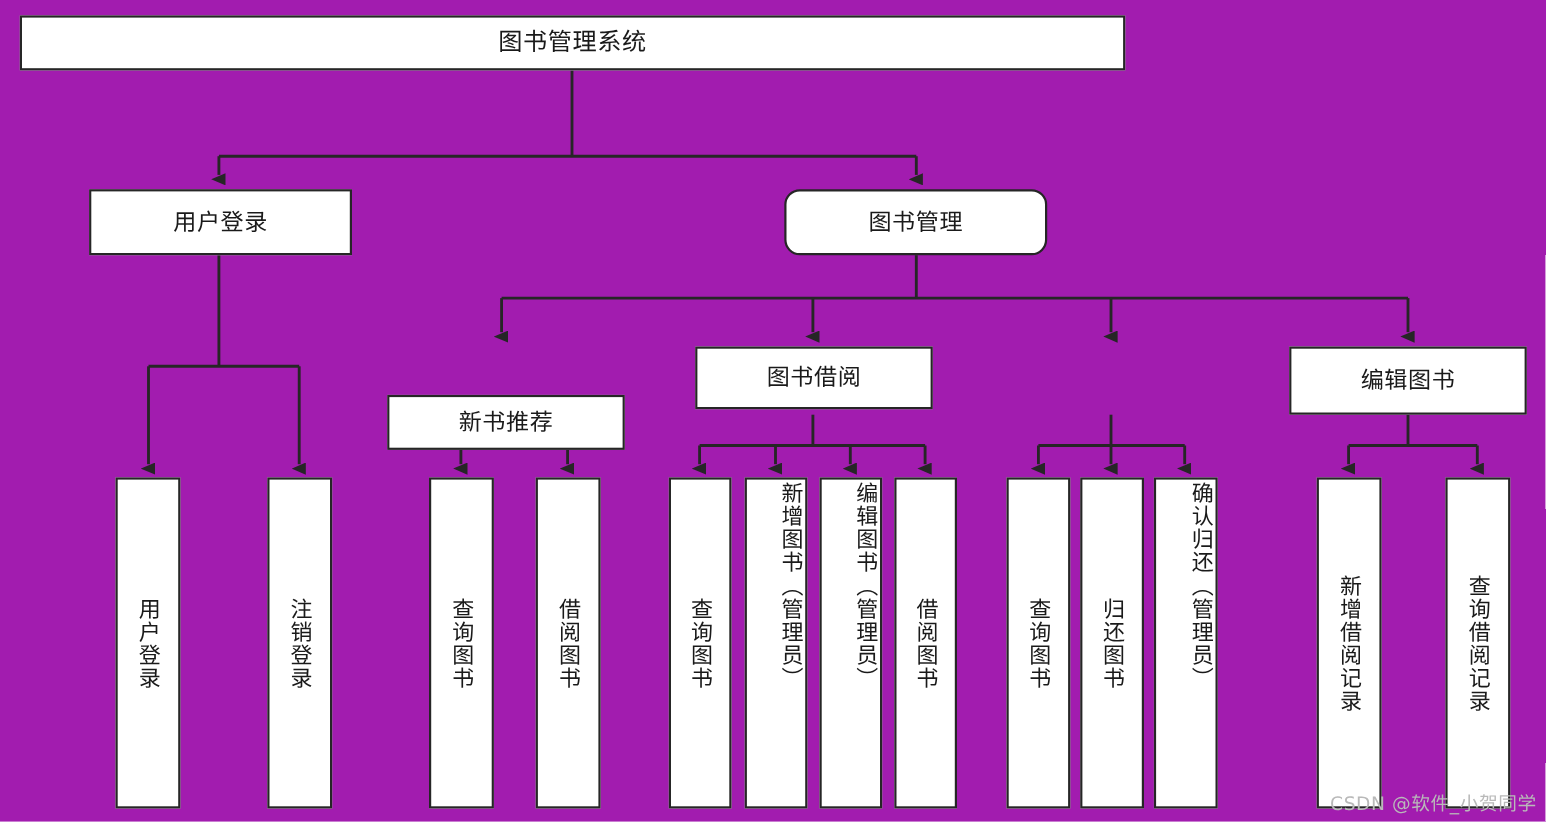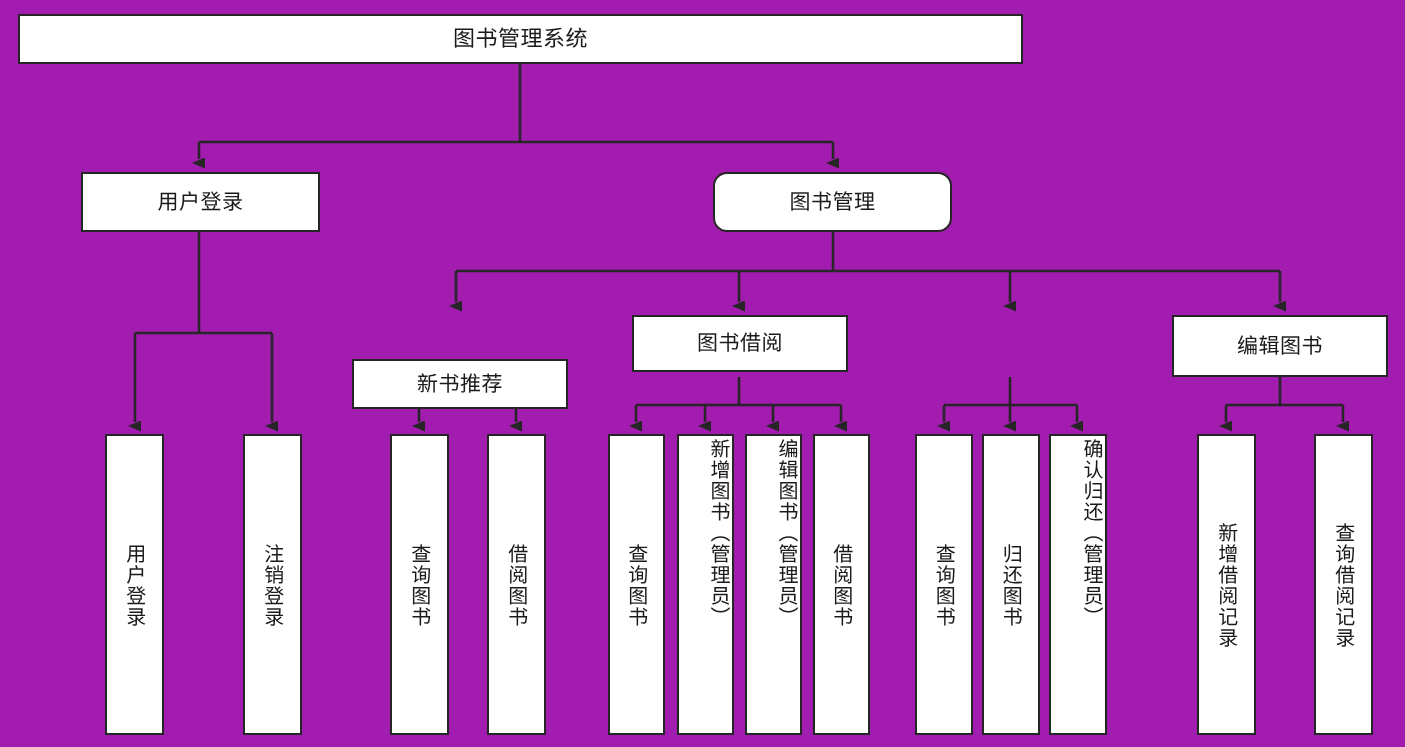--- a/index.html
+++ b/index.html
@@ -185,14 +185,15 @@
     <span class="label">确认归还（管理员）</span>
   </div>
 
   <div class="node leaf" style="left:1197px; top:434px; width:59px; height:301px;">
     <span class="label">新增借阅记录</span>
   </div>
   <div class="node leaf" style="left:1314px; top:434px; width:59px; height:301px;">
     <span class="label">查询借阅记录</span>
   </div>
 
+  <div id="watermark">CSDN @软件_小贺同学</div>
 
 </div>
 
 </body></html>

